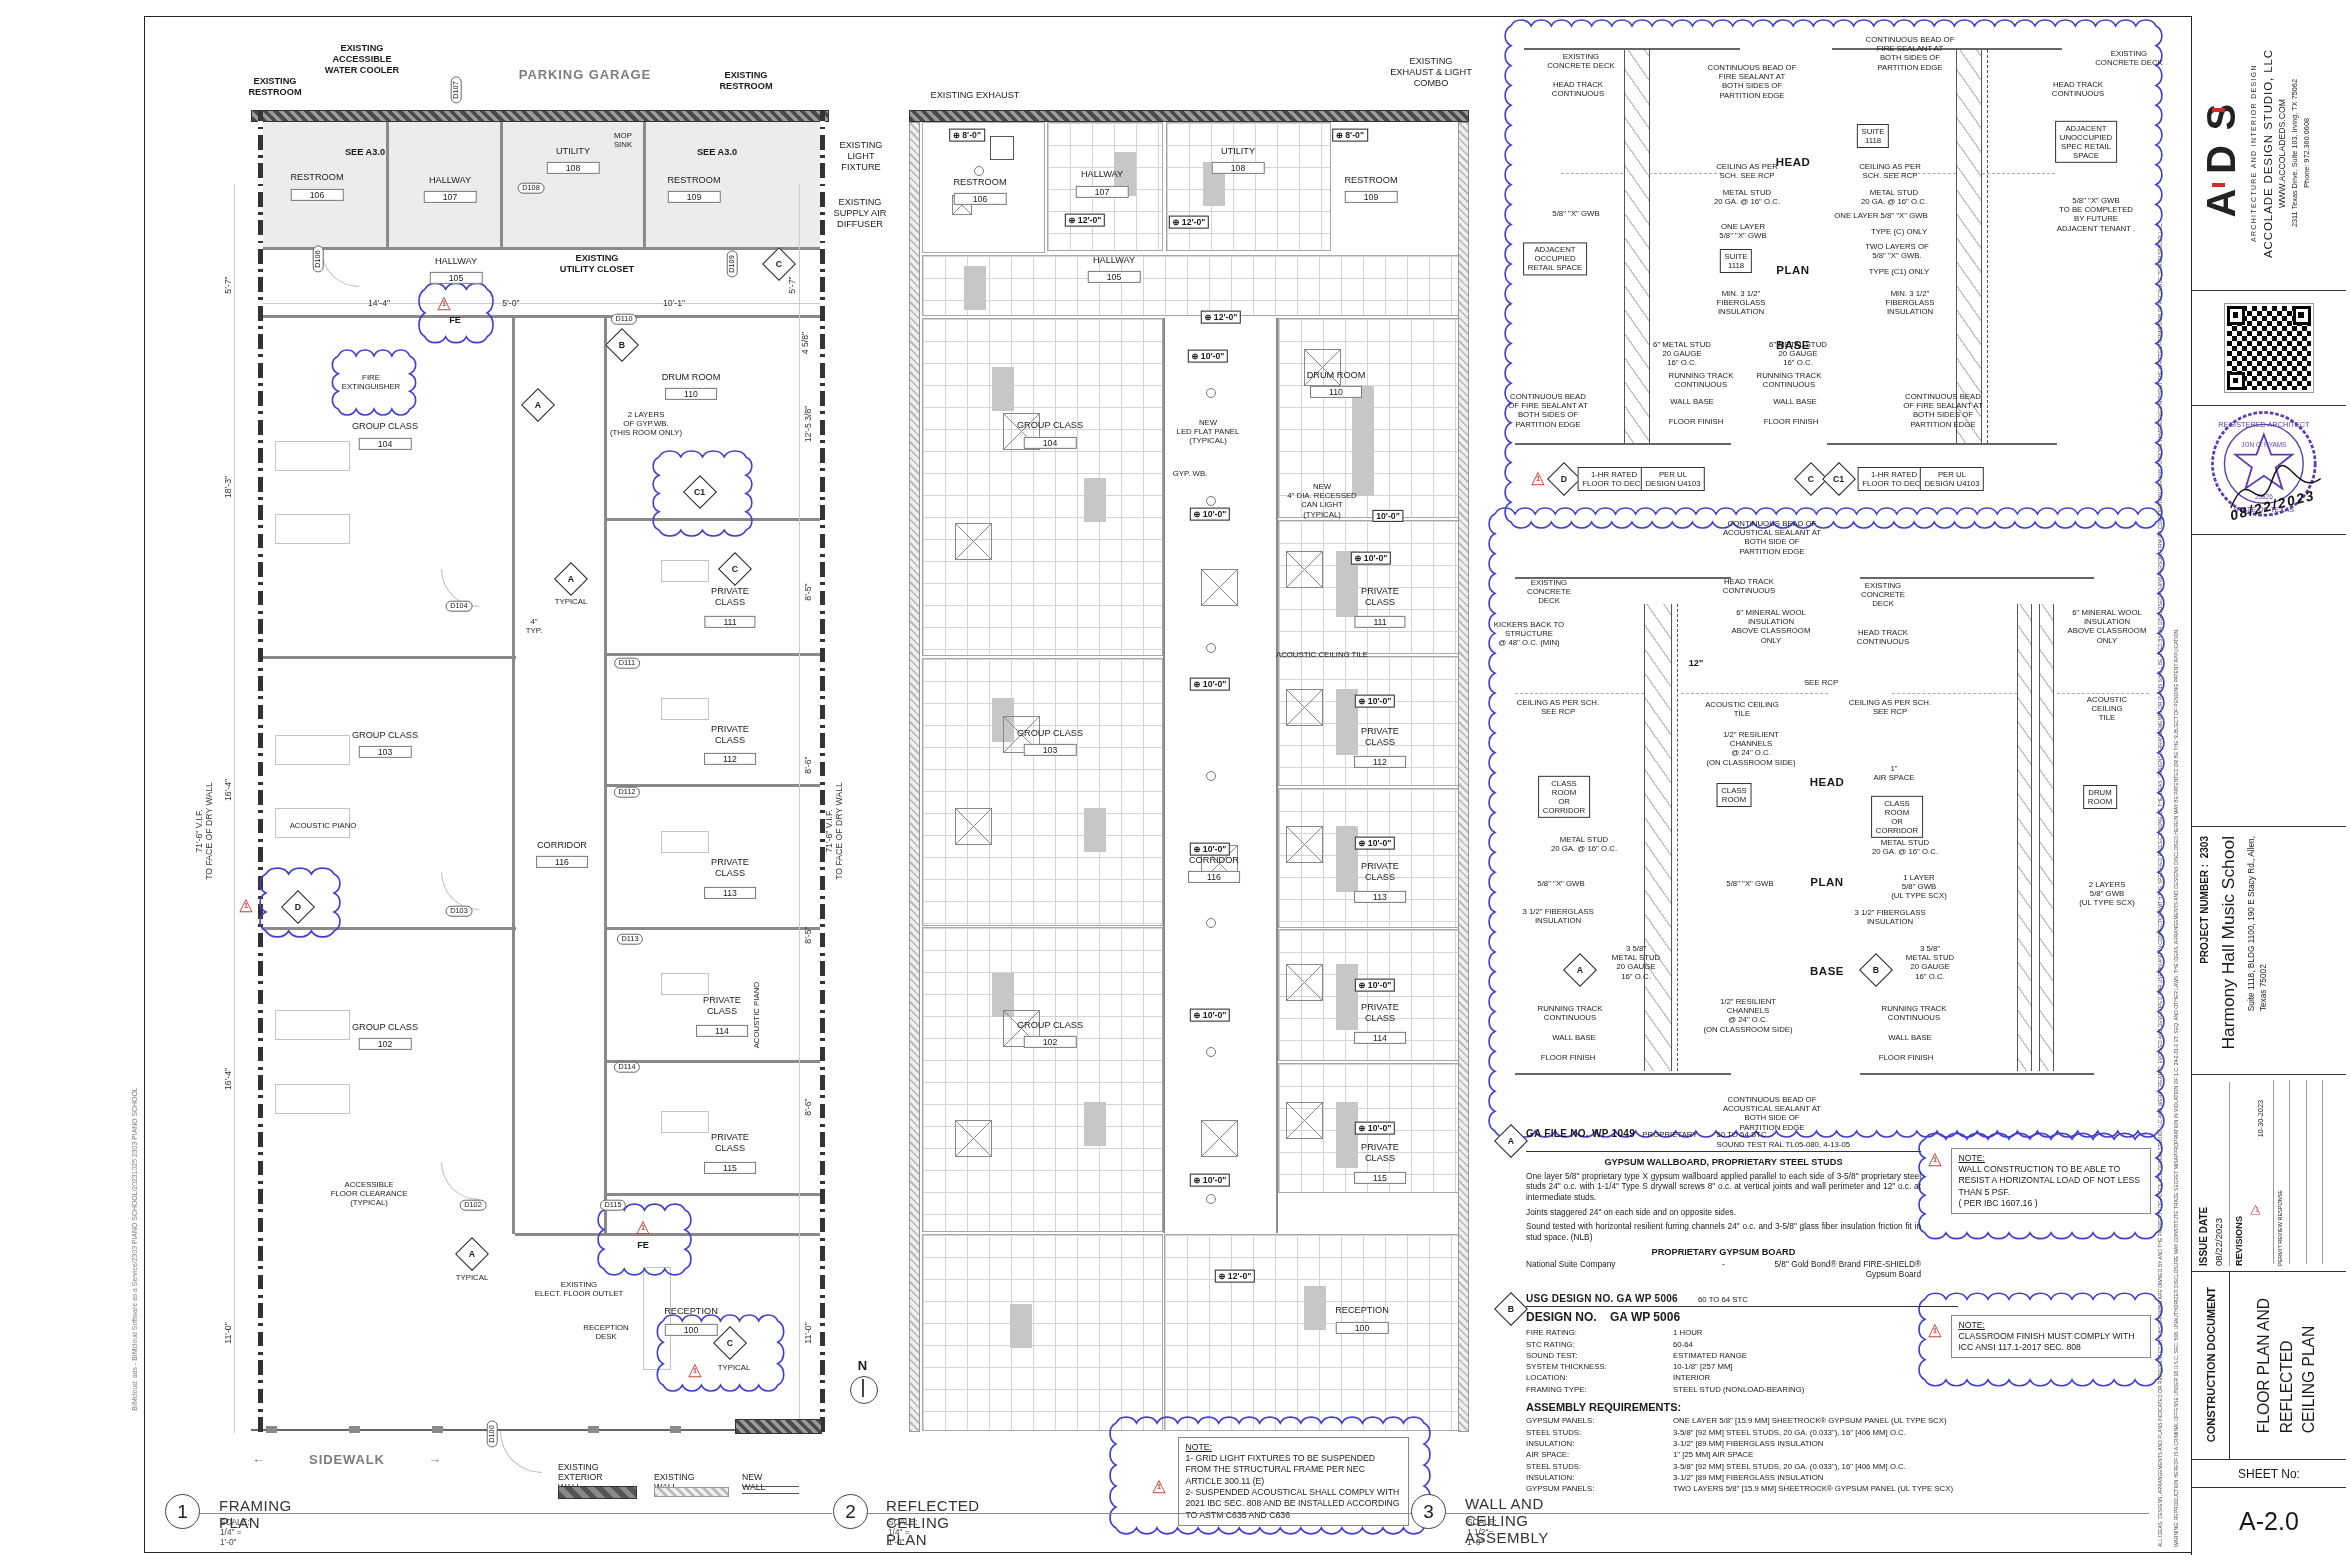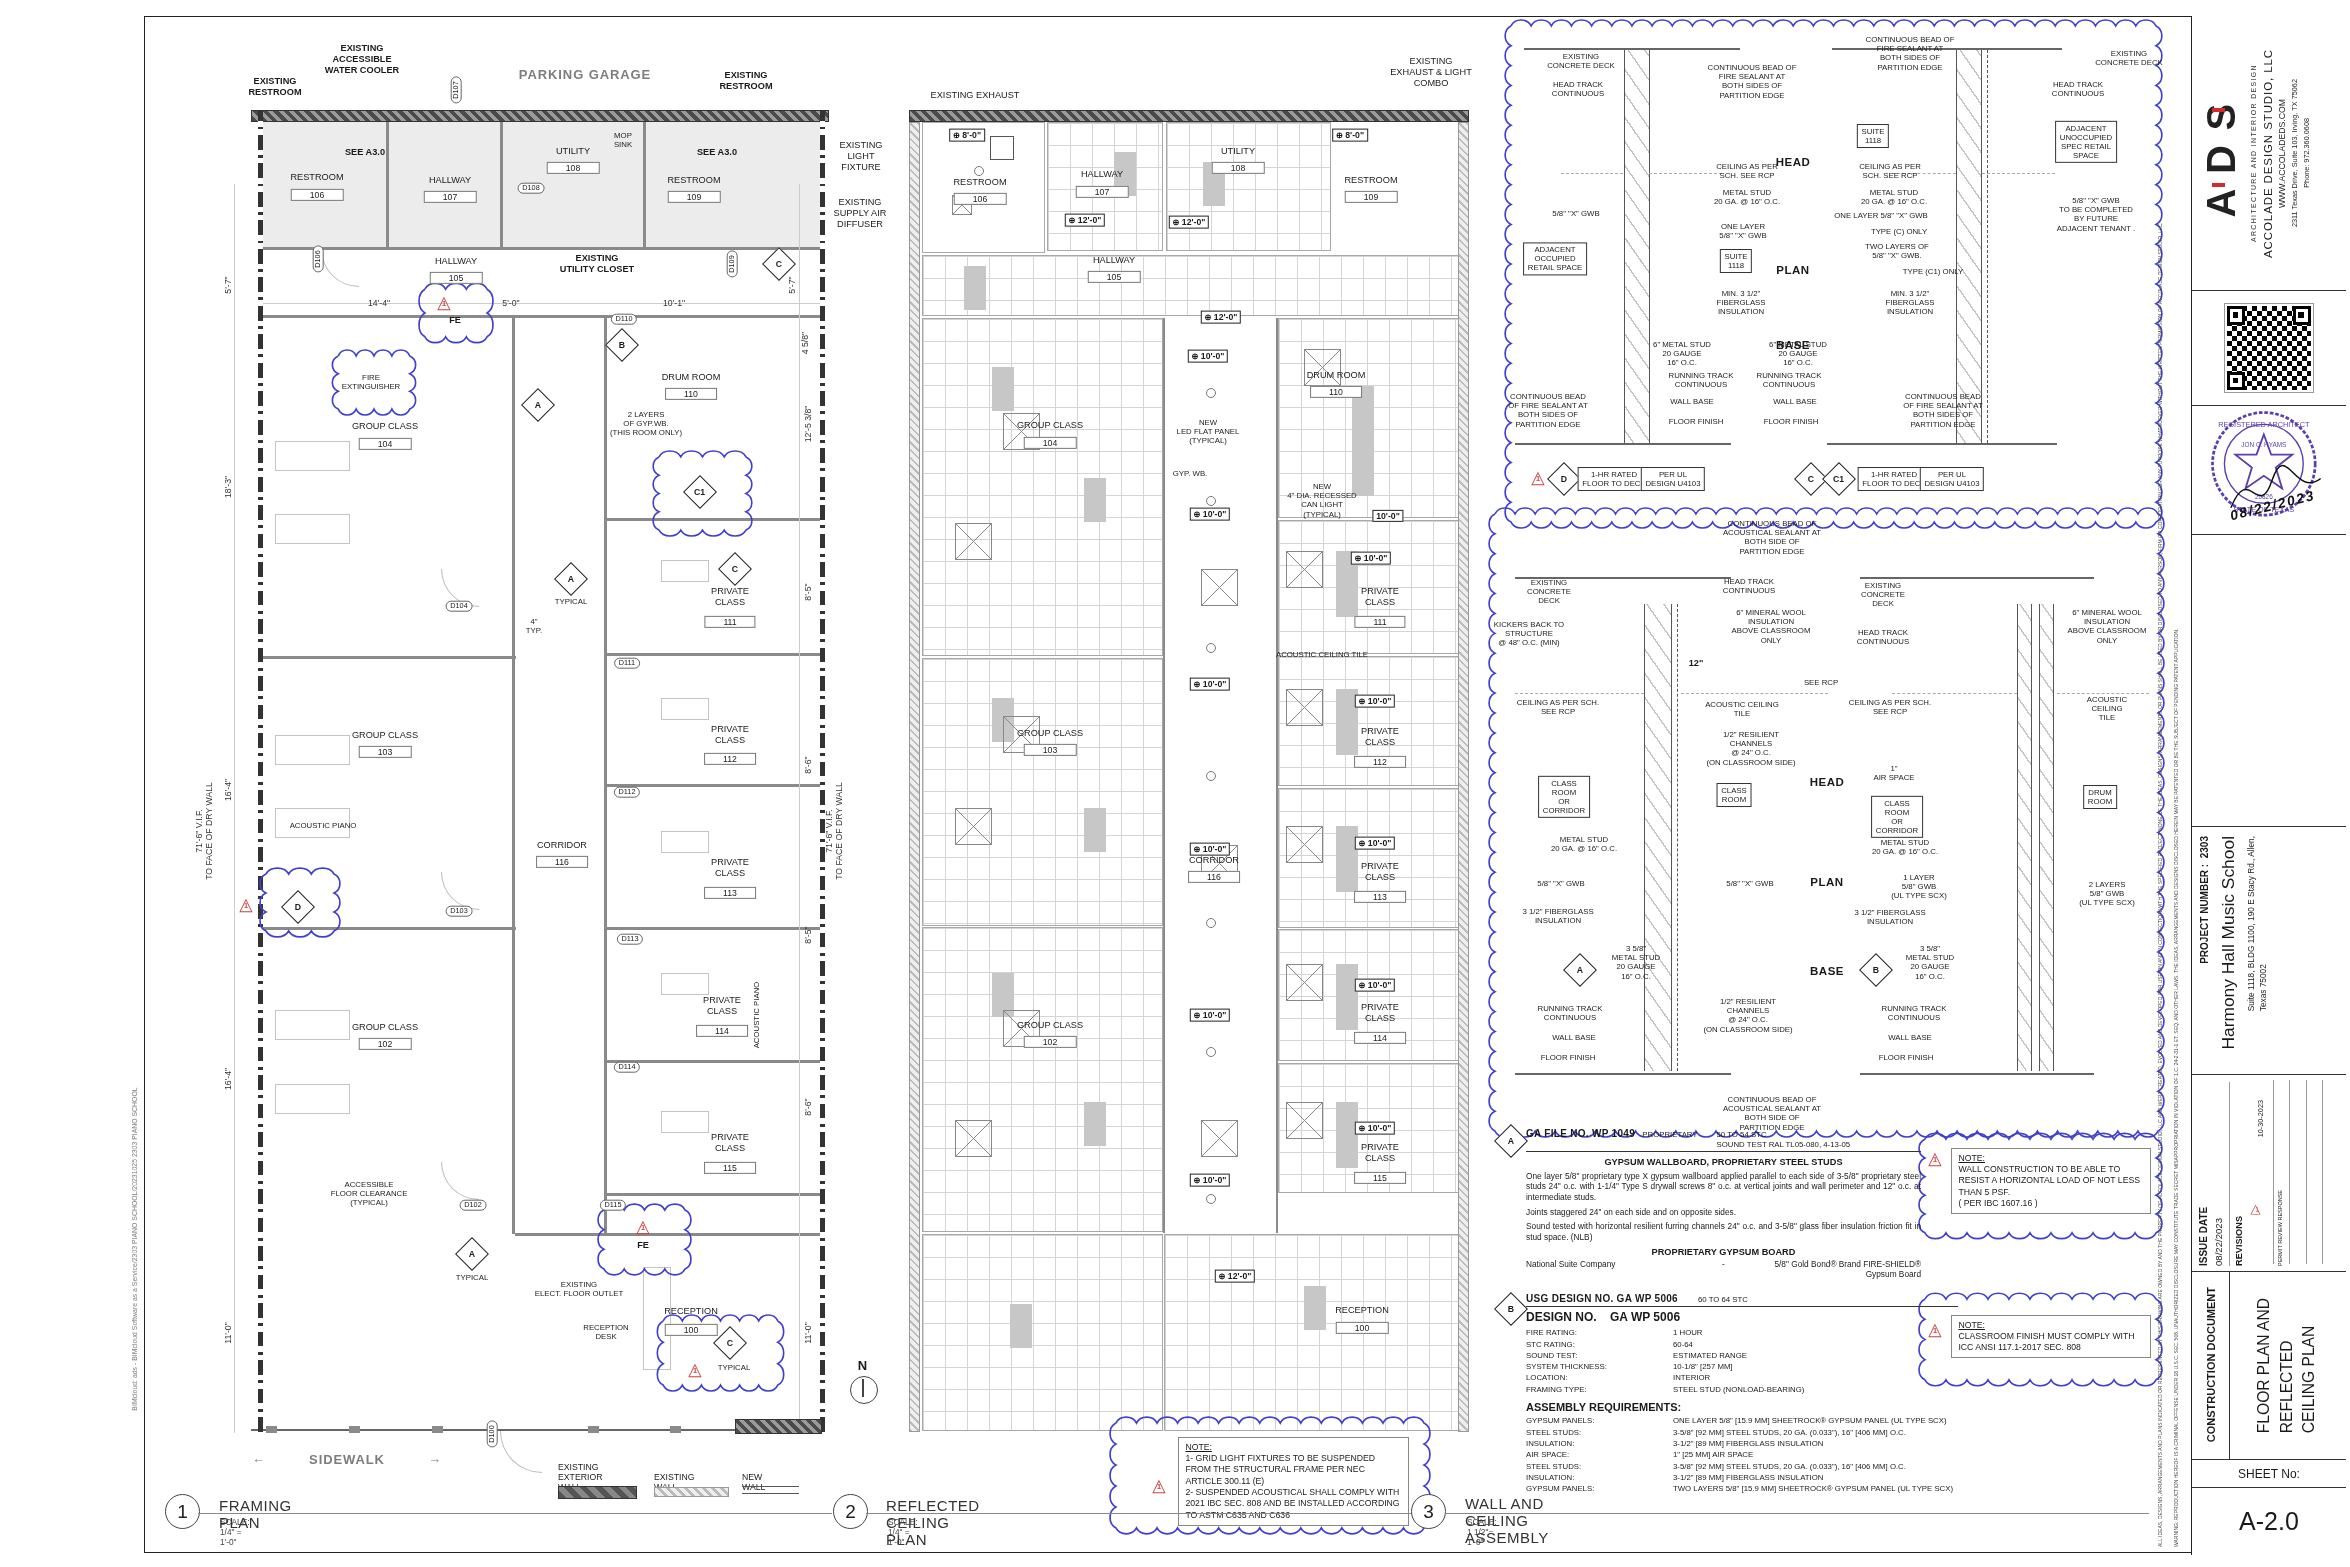--- a/index.html
+++ b/index.html
@@ -706,21 +706,21 @@
 SPEC RETAIL
 SPACE</div>
       <div class="ann xs" style="left: 1890px; top: 171px;">CEILING AS PER
 SCH. SEE RCP</div>
       <div class="ann xs" style="left: 1894px; top: 197px;">METAL STUD
 20 GA. @ 16" O.C.</div>
       <div class="ann xs" style="left: 1881px; top: 216px;">ONE LAYER 5/8" "X" GWB</div>
       <div class="ann xs" style="left: 1899px; top: 232px;">TYPE (C) ONLY</div>
       <div class="ann xs" style="left: 1897px; top: 251px;">TWO LAYERS OF
 5/8" "X" GWB.</div>
-      <div class="ann xs" style="left: 1899px; top: 272px; margin-left: 34px;">TYPE (C1) ONLY</div>
+      <div class="ann xs" style="left: 1899px; top: 272px;">TYPE (C1) ONLY</div>
       <div class="ann xs" style="left: 2096px; top: 214px;">5/8" "X" GWB
 TO BE COMPLETED
 BY FUTURE
 ADJACENT TENANT .</div>
       <div class="ann xs" style="left: 1910px; top: 303px;">MIN. 3 1/2"
 FIBERGLASS
 INSULATION</div>
       <div class="ann xs" style="left: 1798px; top: 354px;">6" METAL STUD
 20 GAUGE
 16" O.C.</div>

